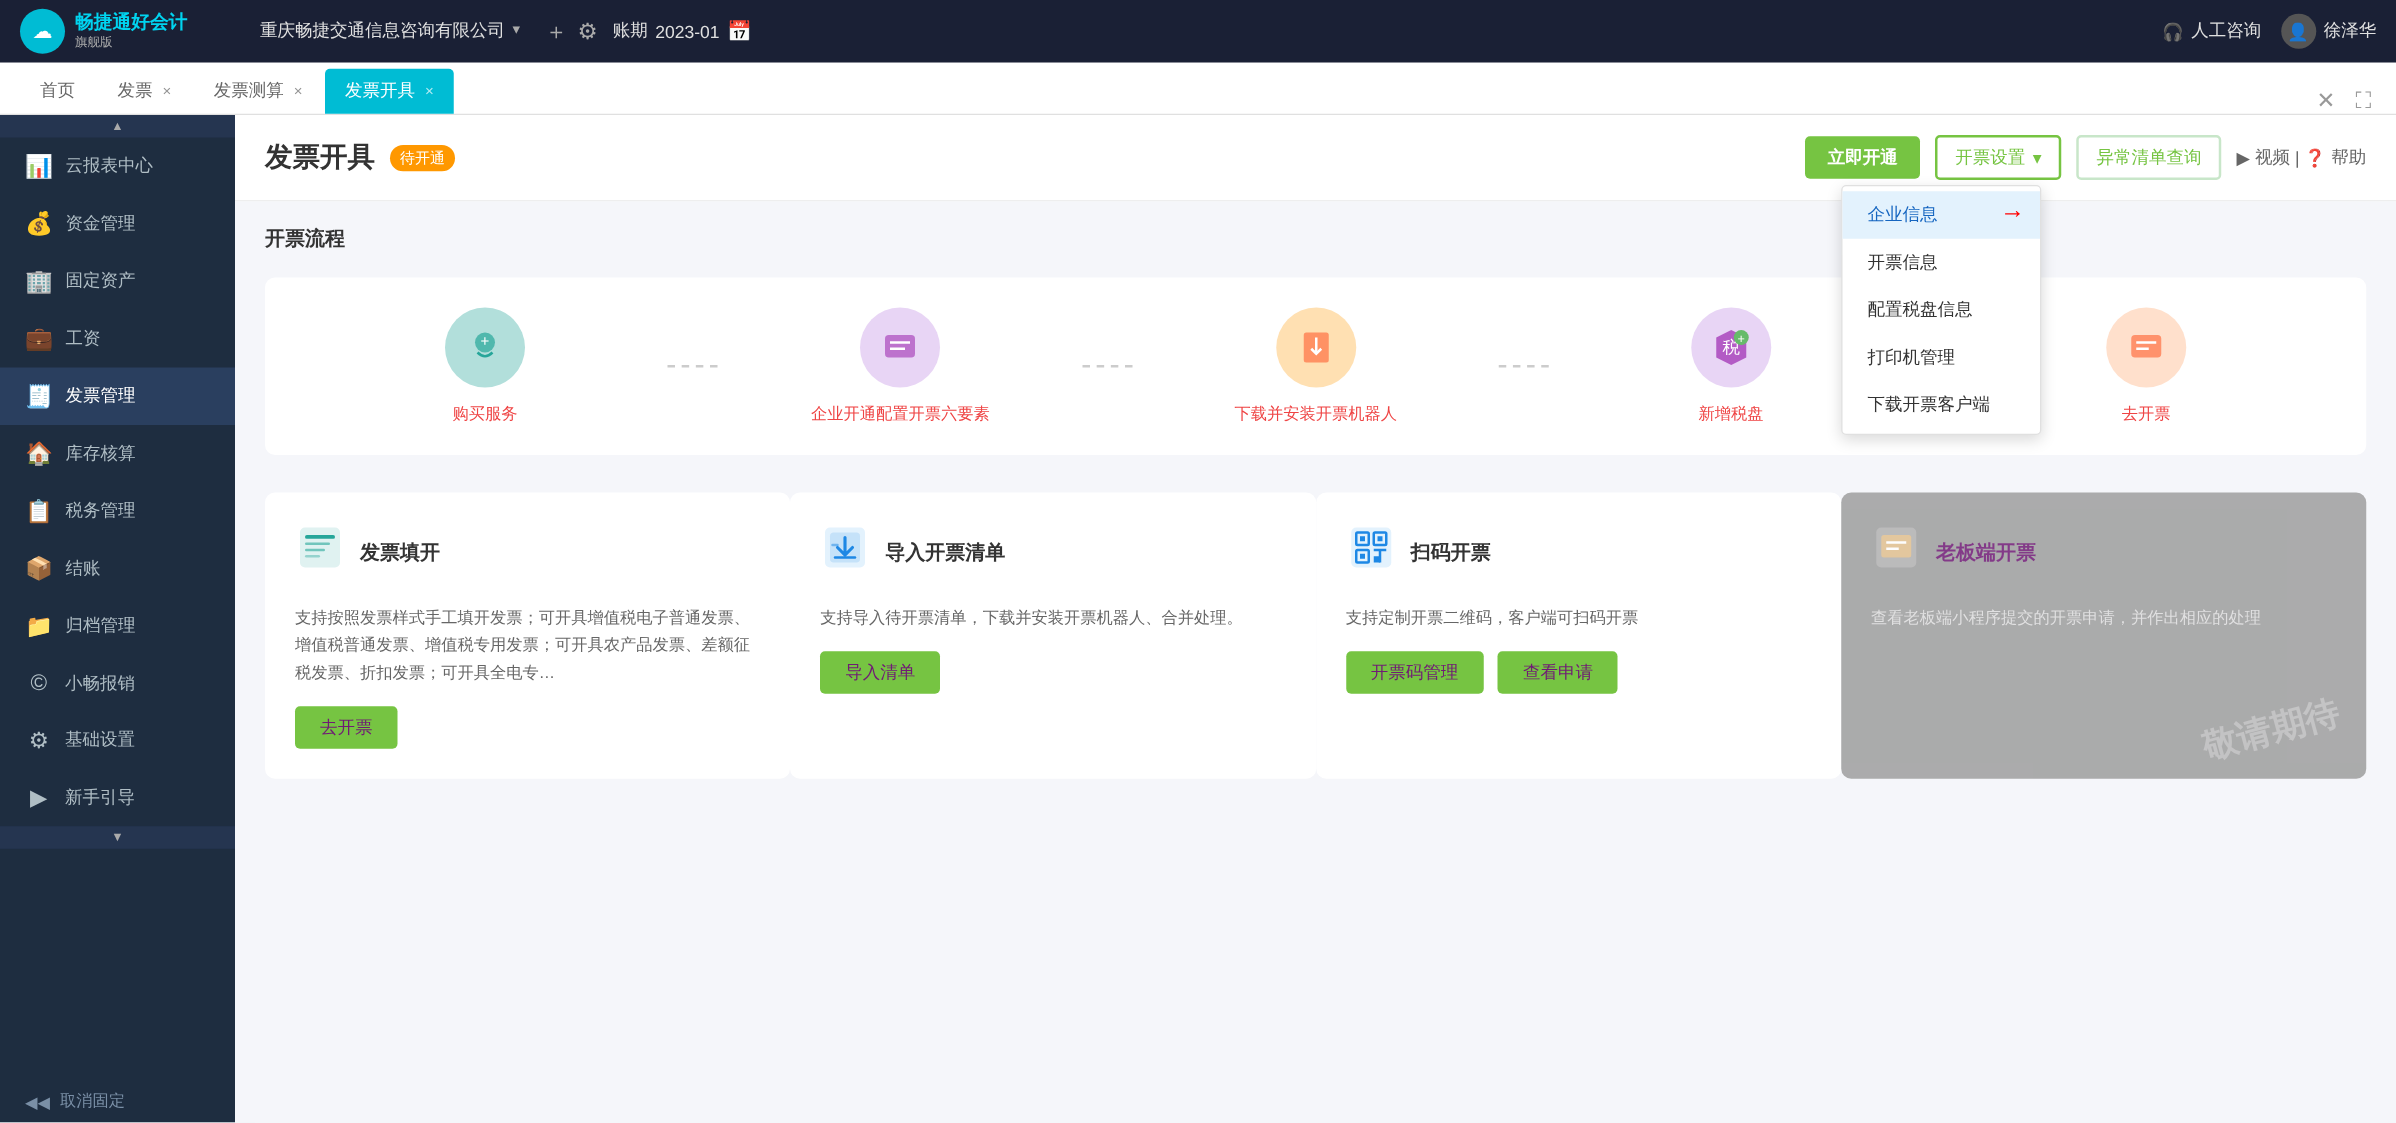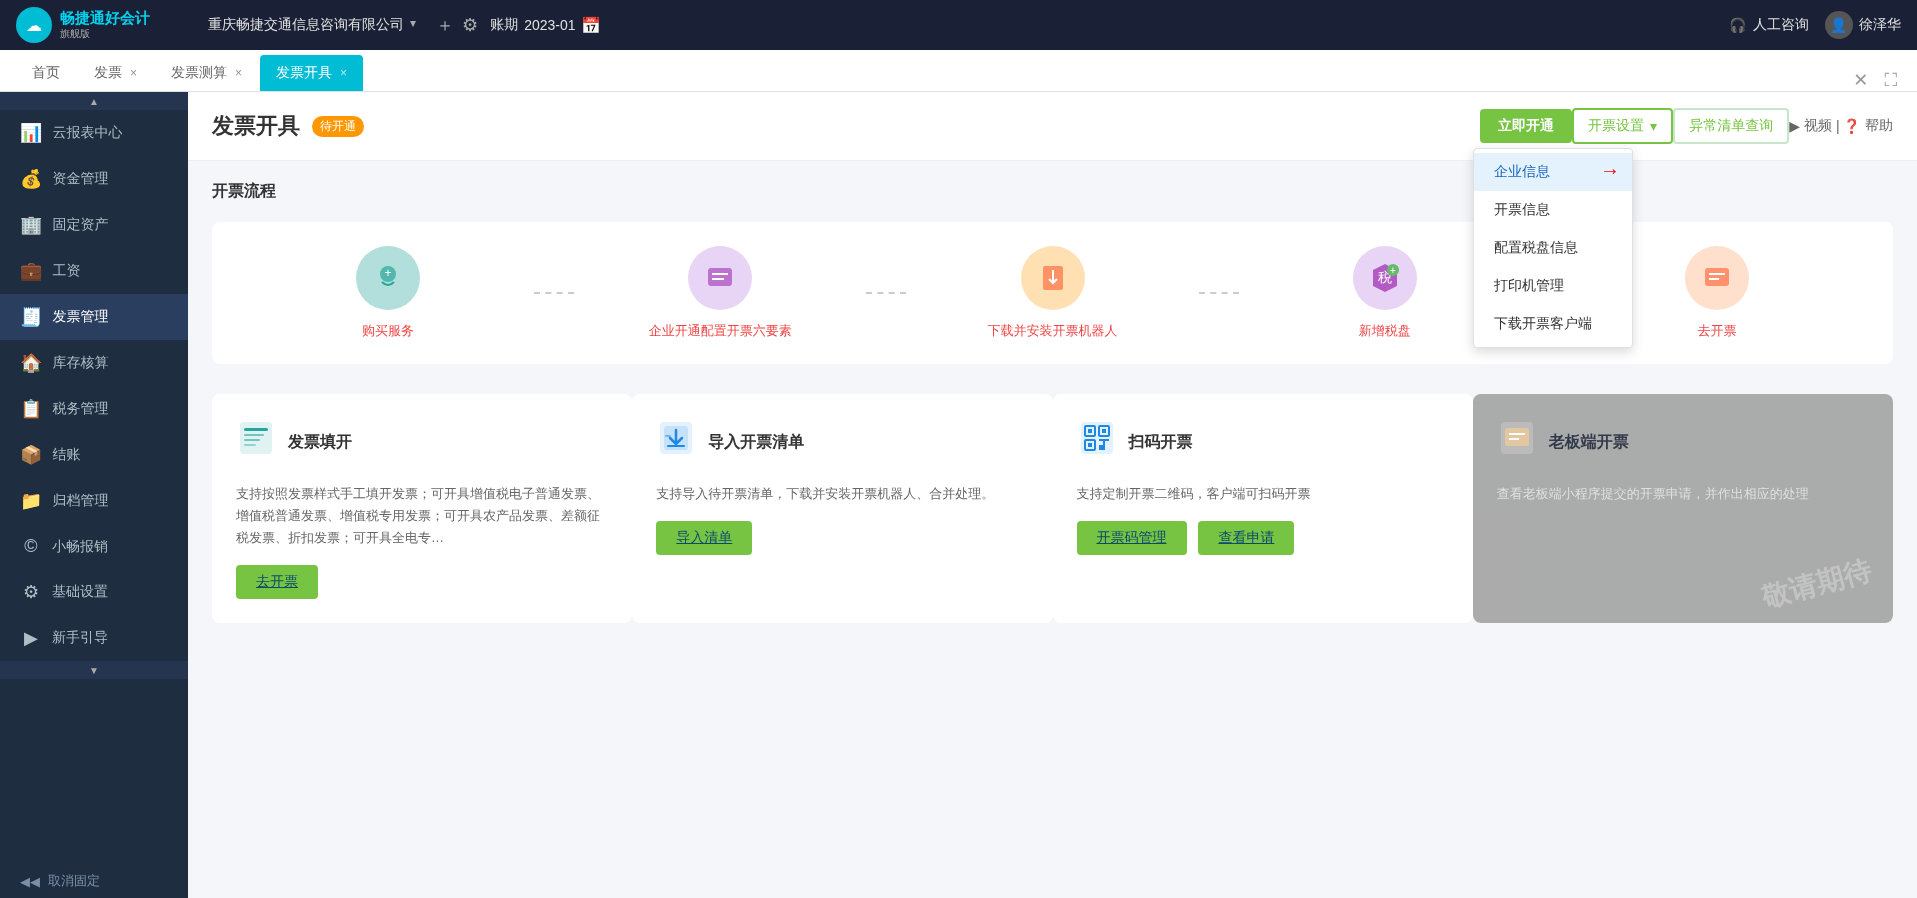--- a/index.html
+++ b/index.html
@@ -141,21 +141,21 @@
     }
     .page-title-area { display: flex; align-items: center; gap: 12px; }
     .page-title { font-size: 22px; font-weight: bold; color: #333; }
     .status-badge {
       background: #ff9800;
       color: white;
       font-size: 12px;
       padding: 2px 8px;
       border-radius: 12px;
     }
-    .header-actions { display: flex; align-items: center; position: relative; }
+    .header-actions { display: flex; align-items: center; gap: 12px; position: relative; }
     .btn-activate {
       background: #76c442;
       color: white;
       border: none;
       padding: 8px 18px;
       border-radius: 4px;
       font-size: 14px;
       cursor: pointer;
       font-weight: bold;
     }
@@ -258,32 +258,31 @@
       padding: 24px;
       min-height: 200px;
     }
     .method-card.disabled {
       background: #9e9e9e;
       opacity: 0.85;
     }
     .method-header { display: flex; align-items: center; gap: 12px; margin-bottom: 16px; }
     .method-icon { font-size: 36px; }
     .method-title { font-size: 16px; font-weight: bold; color: #333; }
-    .method-card.disabled .method-title { color: #0f172a; }
+    .method-card.disabled .method-title { color: #701a75; }
     .method-desc { font-size: 13px; color: #666; line-height: 1.7; margin-bottom: 16px; }
     .method-card.disabled .method-desc { color: #ddd; }
     .btn-green {
       background: #76c442;
-      color: #0c4a6e;
+      color: #701a75;
       border: none;
       padding: 8px 20px;
       border-radius: 4px;
       font-size: 14px;
       cursor: pointer;
-      text-decoration: underline;
     }
     .btn-green + .btn-green { margin-left: 8px; }
     .overlay-text {
       font-size: 28px;
       font-weight: bold;
       color: rgba(255,255,255,0.3);
       position: absolute;
       bottom: 20px;
       right: 20px;
       transform: rotate(-15deg);

